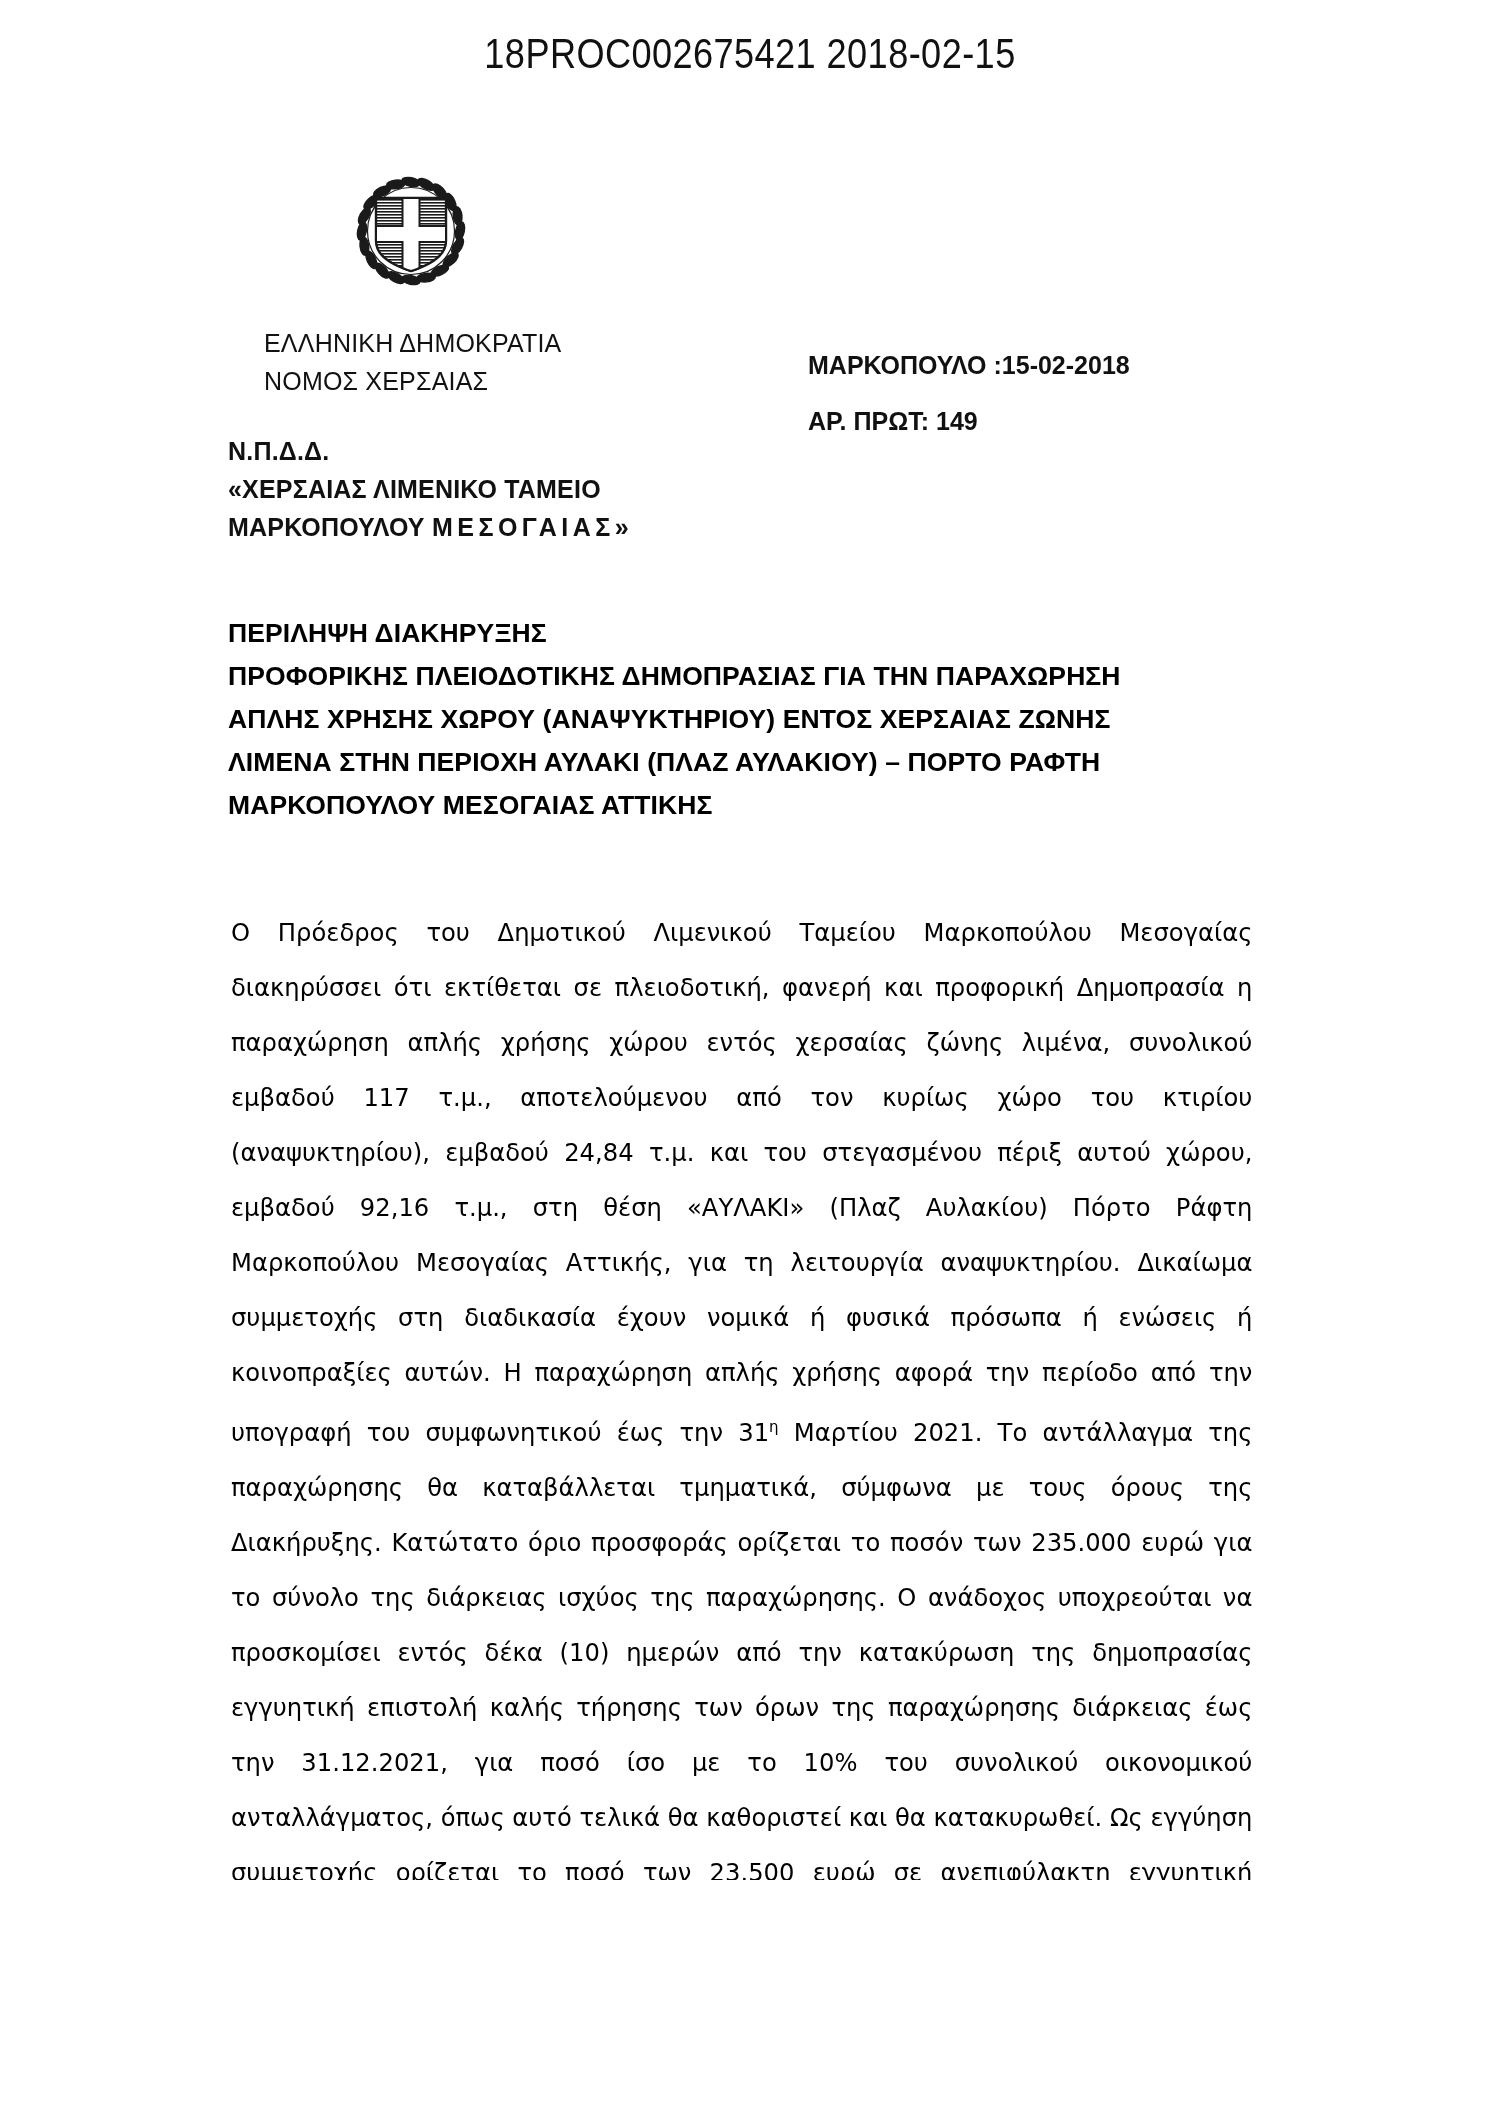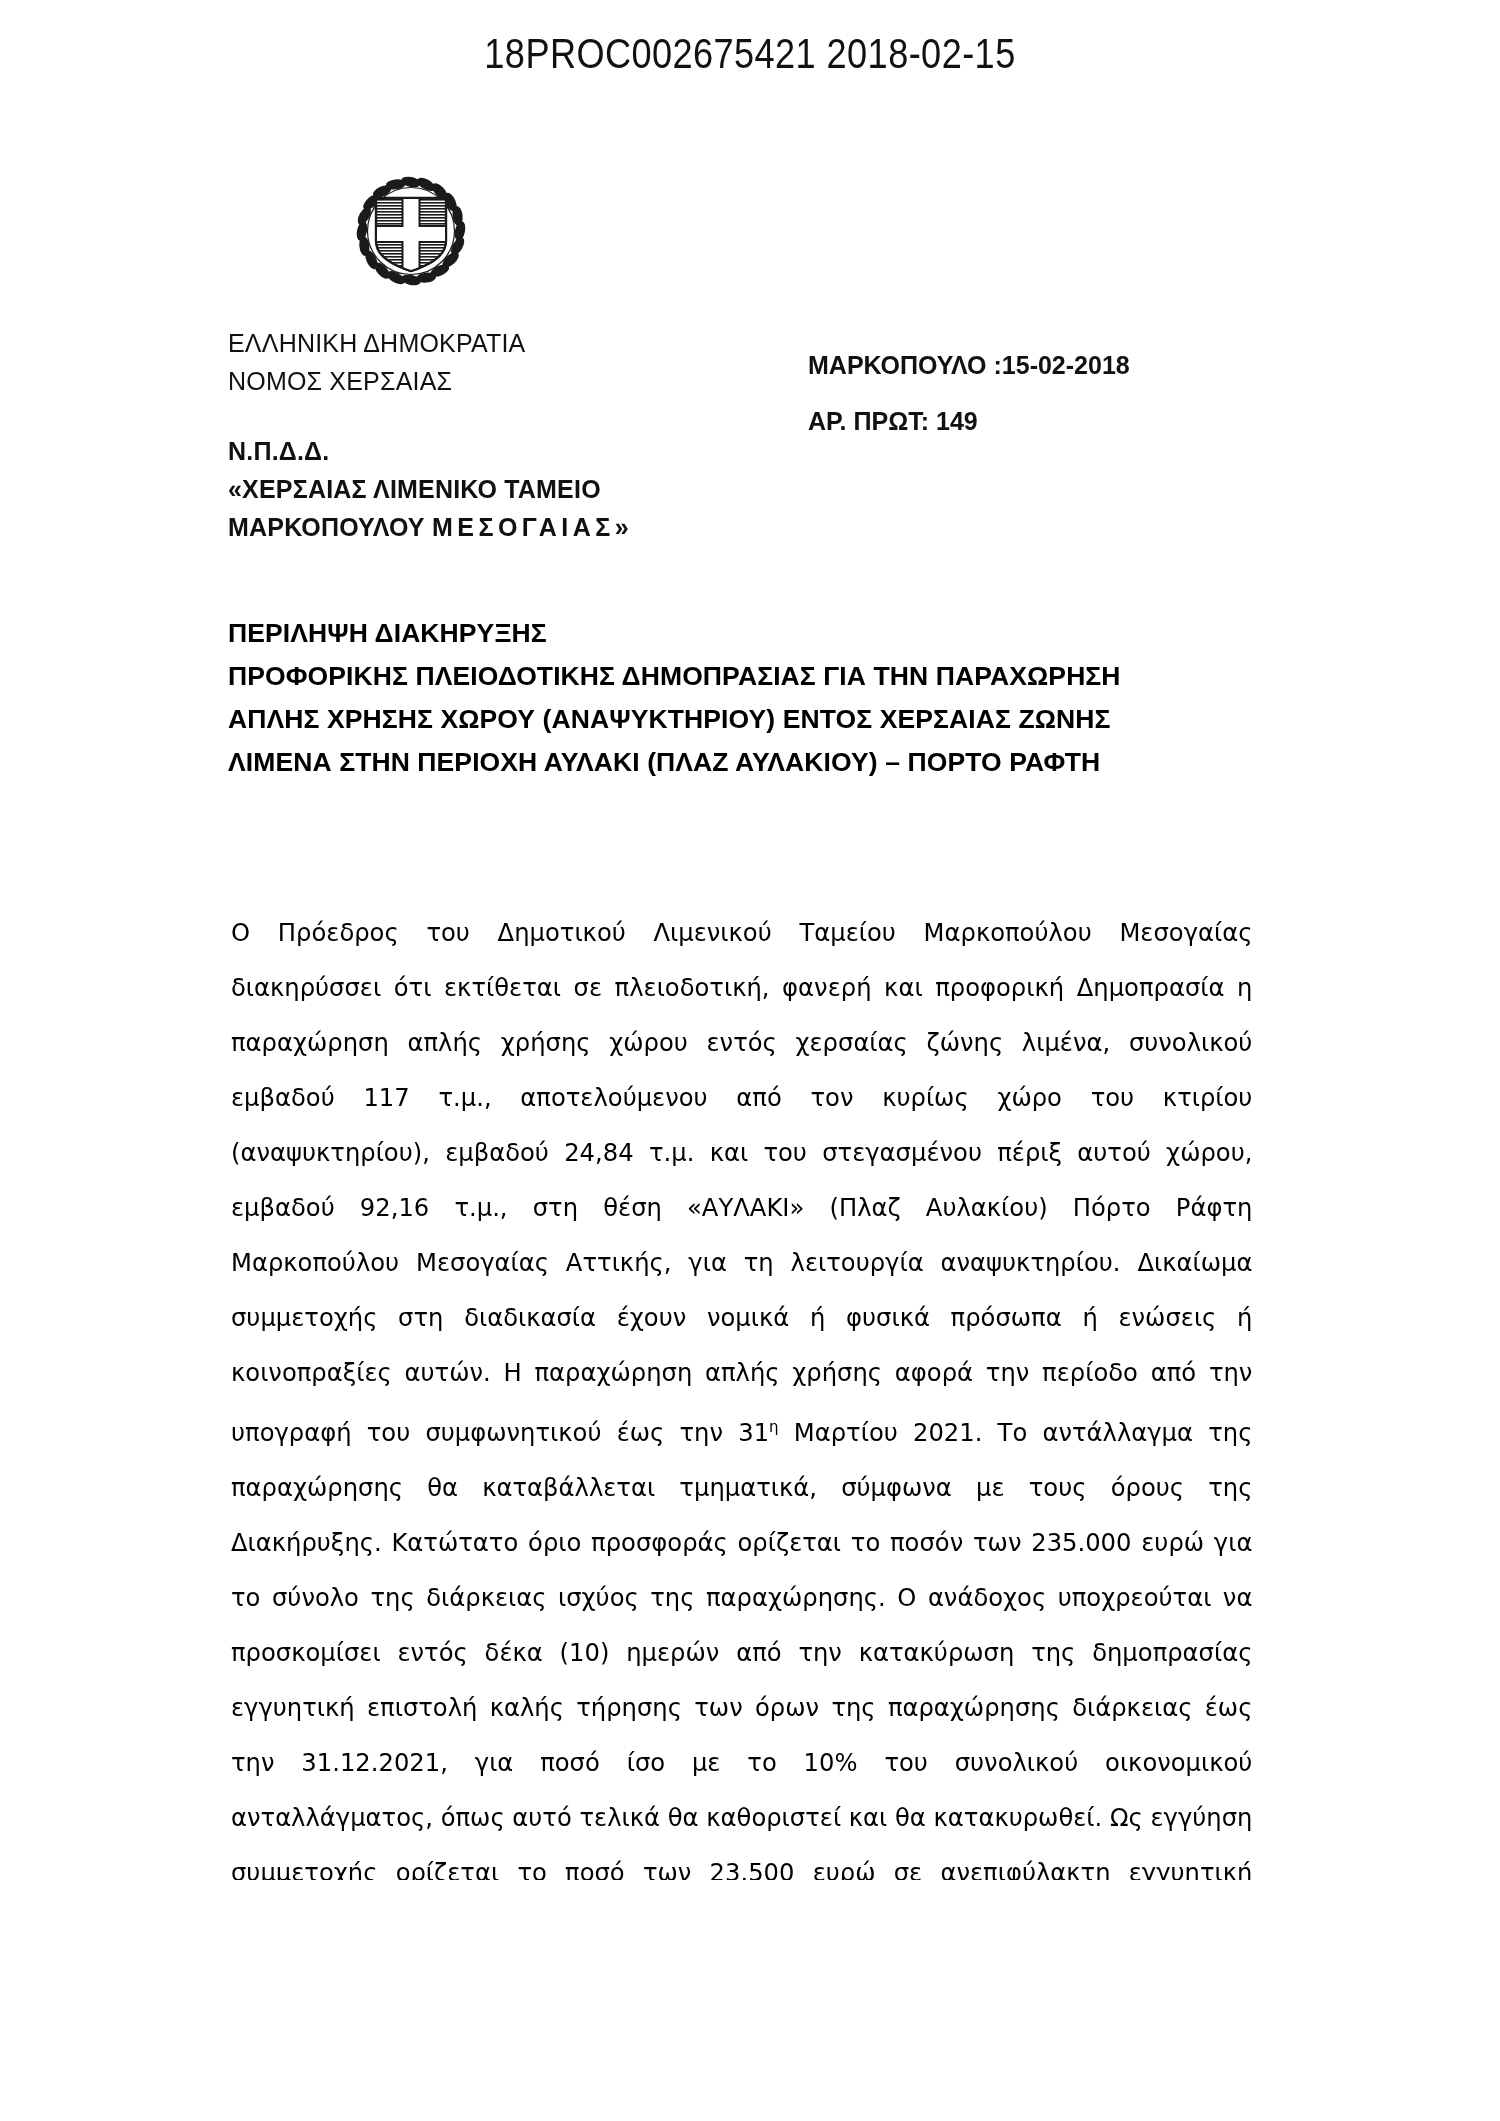--- a/index.html
+++ b/index.html
@@ -51,21 +51,21 @@
   .letterhead-left {
     position: absolute;
     left: 228px;
     top: 324px;
     width: 520px;
     font-family: "Liberation Sans", sans-serif;
     font-size: 25px;
     line-height: 38px;
     color: #111;
   }
-  .letterhead-left .plain { font-weight: 400; letter-spacing: .2px; }
+  .letterhead-left .plain { font-weight: 400; letter-spacing: .2px; margin-left: 36px; }
   .letterhead-left .gap { height: 32px; }
   .letterhead-left .bold { font-weight: 700; letter-spacing: .2px; }
   .spaced { letter-spacing: 4.5px; }
 
   .letterhead-right {
     position: absolute;
     left: 808px;
     top: 348px;
     width: 560px;
     font-family: "Liberation Sans", sans-serif;
@@ -229,20 +229,21 @@
   <div class="letterhead-right">
     <div>ΜΑΡΚΟΠΟΥΛΟ :15-02-2018</div>
     <div class="second">ΑΡ. ΠΡΩΤ: 149</div>
   </div>
 
   <div class="title-block">
     <div class="t-line">ΠΕΡΙΛΗΨΗ ΔΙΑΚΗΡΥΞΗΣ</div>
     <div class="t-line">ΠΡΟΦΟΡΙΚΗΣ ΠΛΕΙΟΔΟΤΙΚΗΣ ΔΗΜΟΠΡΑΣΙΑΣ ΓΙΑ ΤΗΝ ΠΑΡΑΧΩΡΗΣΗ</div>
     <div class="t-line">ΑΠΛΗΣ ΧΡΗΣΗΣ ΧΩΡΟΥ (ΑΝΑΨΥΚΤΗΡΙΟΥ) ΕΝΤΟΣ ΧΕΡΣΑΙΑΣ ΖΩΝΗΣ</div>
     <div class="t-line">ΛΙΜΕΝΑ ΣΤΗΝ ΠΕΡΙΟΧΗ ΑΥΛΑΚΙ (ΠΛΑΖ ΑΥΛΑΚΙΟΥ) – ΠΟΡΤΟ ΡΑΦΤΗ</div>
+    <div class="t-line">ΜΑΡΚΟΠΟΥΛΟΥ ΜΕΣΟΓΑΙΑΣ ΑΤΤΙΚΗΣ</div>
   </div>
 
   <div class="body-block">
     <p><span>Ο Πρόεδρος του Δημοτικού Λιμενικού Ταμείου Μαρκοπούλου Μεσογαίας διακηρύσσει ότι εκτίθεται σε πλειοδοτική, φανερή και προφορική Δημοπρασία η παραχώρηση απλής χρήσης χώρου εντός χερσαίας ζώνης λιμένα, συνολικού εμβαδού 117 τ.μ., αποτελούμενου από τον κυρίως χώρο του κτιρίου (αναψυκτηρίου), εμβαδού 24,84 τ.μ. και του στεγασμένου πέριξ αυτού χώρου, εμβαδού 92,16 τ.μ., στη θέση «ΑΥΛΑΚΙ» (Πλαζ Αυλακίου) Πόρτο Ράφτη Μαρκοπούλου Μεσογαίας Αττικής, για τη λειτουργία αναψυκτηρίου. Δικαίωμα συμμετοχής στη διαδικασία έχουν νομικά ή φυσικά πρόσωπα ή ενώσεις ή κοινοπραξίες αυτών. Η παραχώρηση απλής χρήσης αφορά την περίοδο από την υπογραφή του συμφωνητικού έως την 31</span><sup>η</sup><span> Μαρτίου 2021. Το αντάλλαγμα της παραχώρησης θα καταβάλλεται τμηματικά, σύμφωνα με τους όρους της Διακήρυξης. Κατώτατο όριο προσφοράς ορίζεται το ποσόν των 235.000 ευρώ για το σύνολο της διάρκειας ισχύος της παραχώρησης. Ο ανάδοχος υποχρεούται να προσκομίσει εντός δέκα (10) ημερών από την κατακύρωση της δημοπρασίας εγγυητική επιστολή καλής τήρησης των όρων της παραχώρησης διάρκειας έως την 31.12.2021, για ποσό ίσο με το 10% του συνολικού οικονομικού ανταλλάγματος, όπως αυτό τελικά θα καθοριστεί και θα κατακυρωθεί. Ως εγγύηση συμμετοχής ορίζεται το ποσό των 23.500 ευρώ σε ανεπιφύλακτη εγγυητική επιστολή αναγνωρισμένης στην Ελλάδα Τράπεζας ή σε Γραμμάτιο Παρακατάθεσης του Ταμείου Παρακαταθηκών και Δανείων για την καλή εκπλήρωση των όρων συμμετοχής στον διαγωνισμό.</span></p>
   </div>
 
   <div class="closing">
     <p>Η δημοπρασία θα διεξαχθεί την 2-3-2018 ώρα 09:30 – 10:00 Μεσογαίας.</p>
   </div>
 

